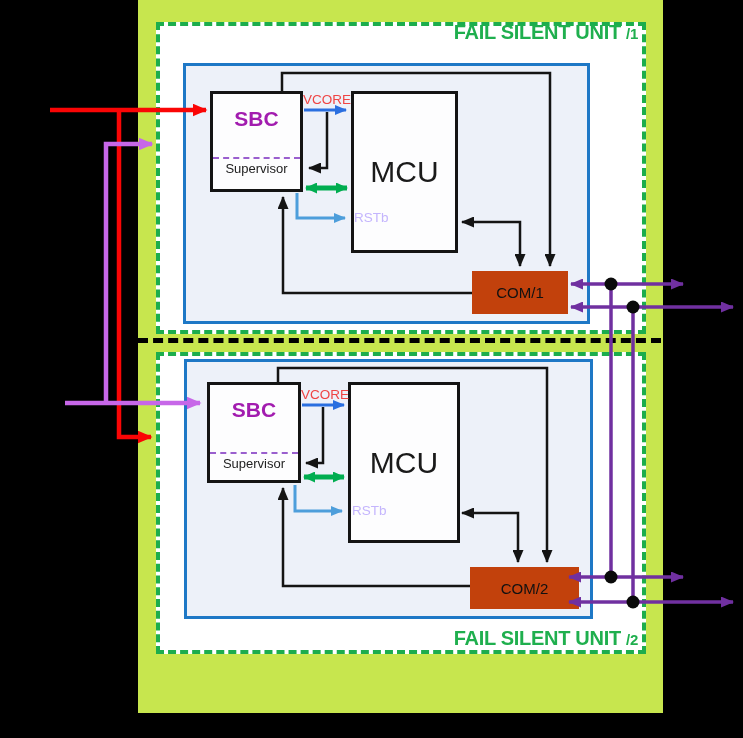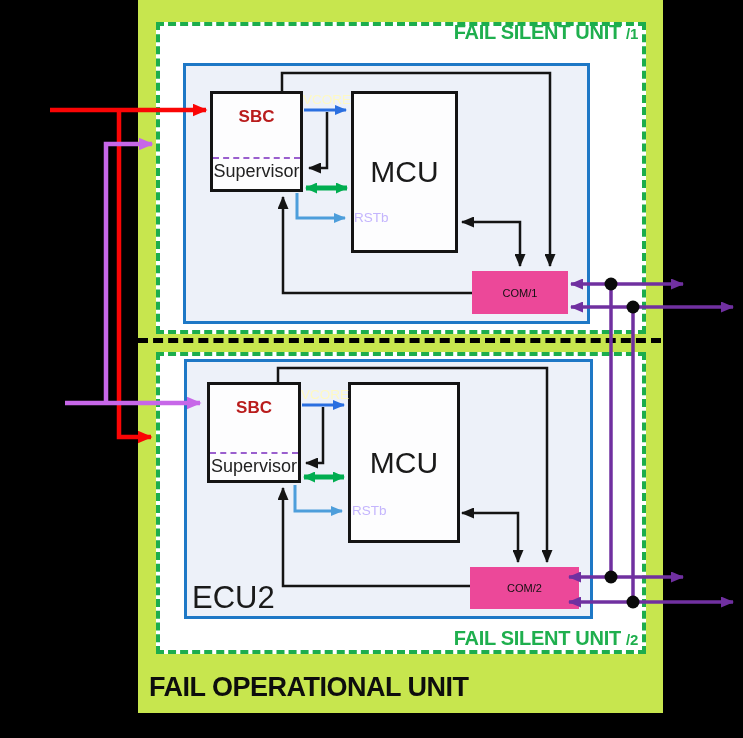--- a/index.html
+++ b/index.html
@@ -22,35 +22,35 @@
   .ecu{background:#EDF1F9;border:3px solid #1E78C6;box-sizing:border-box;}
   .ecu1{left:183px;top:63px;width:407px;height:261px;}
   .ecu2{left:184px;top:359px;width:409px;height:260px;}
   .ecu-label{font-size:31px;color:#1a1a1a;}
   .ecu1-label{left:191px;top:263px;}
   .ecu2-label{left:192px;top:580px;}
   
   .chip{background:#FDFDFE;border:3px solid #141414;box-sizing:border-box;}
   .sbc1{left:210px;top:91px;width:93px;height:101px;}
   .sbc2{left:207px;top:382px;width:94px;height:101px;}
-  .chip-title{position:absolute;left:0;right:0;top:13px;text-align:center;font-size:17px;font-weight:bold;color:#b91c1c;}
+  .chip-title{position:absolute;left:0;right:0;top:13px;text-align:center;font-size:21px;font-weight:bold;color:#a21caf;}
   .divider{position:absolute;left:0;right:0;border-top:2.5px dashed #9A5FCE;}
   .sbc1 .divider{top:63px;} .sbc2 .divider{top:67px;}
-  .sub{position:absolute;left:0;right:0;text-align:center;font-size:18px;color:#222;}
+  .sub{position:absolute;left:0;right:0;text-align:center;font-size:13px;color:#222;}
   .sbc1 .sub{top:67px;} .sbc2 .sub{top:71px;}
   .mcu{display:flex;align-items:center;justify-content:center;}
   .mcu1{left:351px;top:91px;width:107px;height:162px;}
   .mcu2{left:348px;top:382px;width:112px;height:161px;}
   .mcu-title{font-size:30px;color:#1a1a1a;text-align:center;}
   .rstb{font-size:13.5px;color:#c4b5fd;}
   .rstb1{left:354px;top:210px;} .rstb2{left:352px;top:503px;}
-  .vcore{font-size:13.5px;color:#fef9c3;}
+  .vcore{font-size:13.5px;color:#ef4444;}
   .vcore1{left:303px;top:92px;} .vcore2{left:301px;top:387px;}
-  .com{background:#ec4899;display:flex;align-items:center;justify-content:center;
-       font-size:11px;color:#111;}
+  .com{background:#c2410c;display:flex;align-items:center;justify-content:center;
+       font-size:15px;color:#111;}
   .com1{left:472px;top:271px;width:96px;height:43px;}
   .com2{left:470px;top:567px;width:109px;height:42px;}
   
   .wires{left:0;top:0;width:743px;height:738px;pointer-events:none;}
   .wk{stroke:#141414;stroke-width:2.5;fill:none;}
   .wr{stroke:#FA0505;stroke-width:4.5;fill:none;}
   .wv{stroke:#C767E8;stroke-width:4.5;fill:none;}
   .wp{stroke:#7030A0;stroke-width:3.5;fill:none;}
   .wb{stroke:#2A6FE0;stroke-width:3;fill:none;}
   .wl{stroke:#4D9EDB;stroke-width:3;fill:none;}
@@ -96,22 +96,20 @@
   </div>
 
   <div class="abs fsu-label fsu1-label">
     <span>FAIL SILENT UNIT</span>
     <span class="suffix">/1</span>
   </div>
   <div class="abs fsu-label fsu2-label">
     <span>FAIL SILENT UNIT</span>
     <span class="suffix">/2</span>
   </div>
-  <div class="abs fou-label">FAIL OPERATIONAL UNIT</div>
-  <div class="abs ecu-label ecu2-label">ECU2</div>
   <div class="abs vcore vcore1">VCORE</div>
   <div class="abs vcore vcore2">VCORE</div>
   <div class="abs rstb rstb1">RSTb</div>
   <div class="abs rstb rstb2">RSTb</div>
 
   <svg class="abs wires" viewBox="0 0 743 738">
     <defs>
       <marker id="ab" markerUnits="userSpaceOnUse" markerWidth="13" markerHeight="11" refX="12" refY="5.5" orient="auto-start-reverse">
           <path d="M0,0 L13,5.5 L0,11 Z" fill="#141414"></path>
         </marker>

